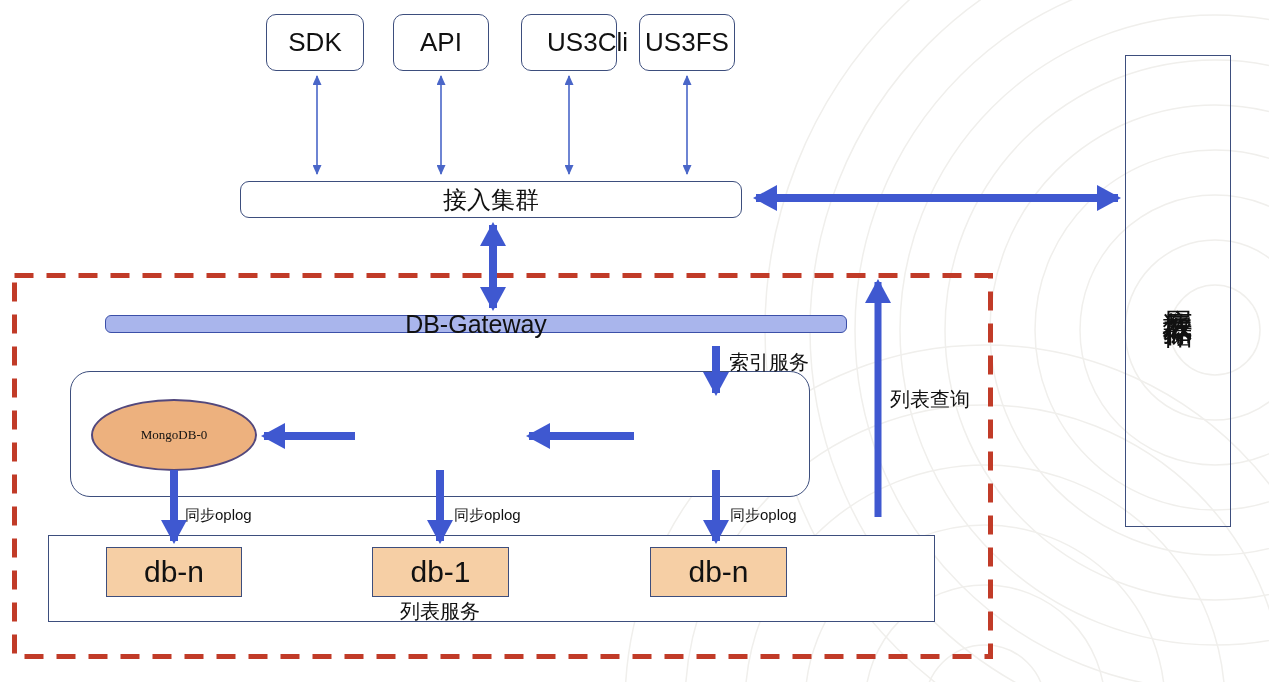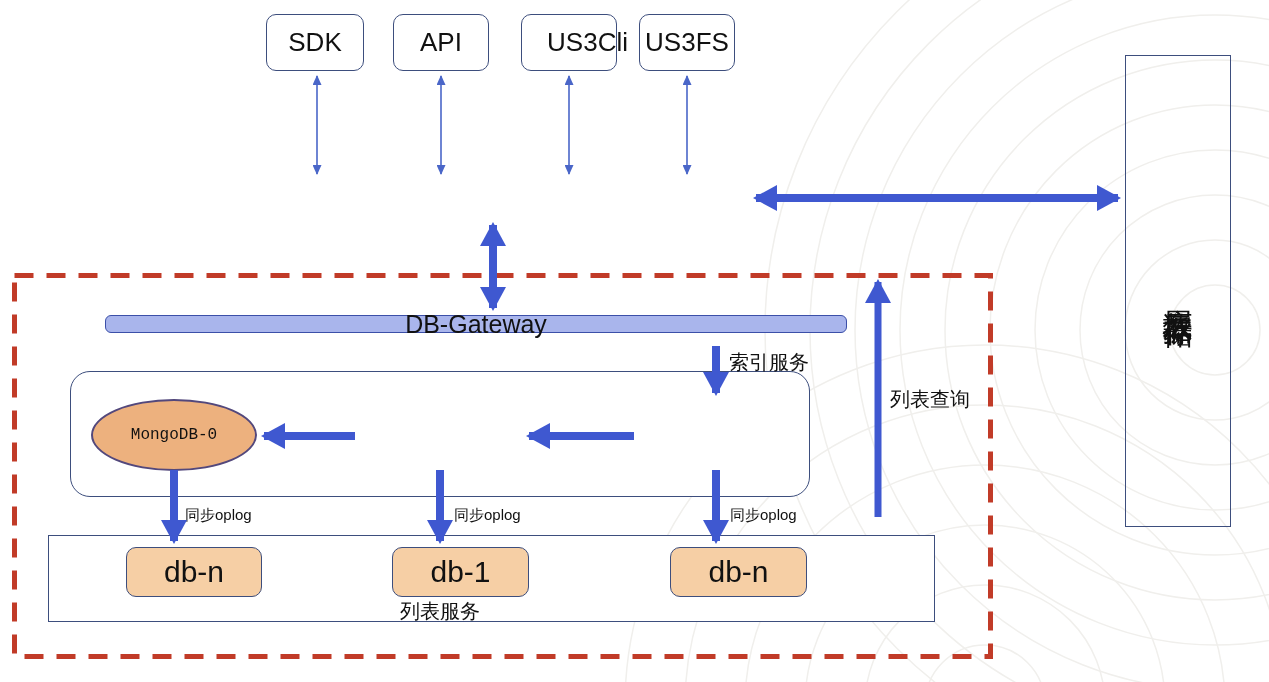--- a/index.html
+++ b/index.html
@@ -33,25 +33,25 @@
   }
   .mongo-container{
     left:70px;top:371px;width:740px;height:126px;border:1.5px solid #3d4e7d;
     border-radius:20px;z-index:1;
   }
   .list-container{
     left:48px;top:535px;width:887px;height:87px;border:1.5px solid #3d4e7d;z-index:1;
   }
   .ellipse{
     top:399px;width:166px;height:72px;background:#edb17e;border:2px solid #53487c;
-    border-radius:50%;font-family:Liberation Mono, monospace;font-size:16px;z-index:3;
+    border-radius:50%;font-family:Liberation Serif, serif;font-size:13px;z-index:3;
   }
   .db-box{
     top:547px;height:50px;background:#f6cfa5;border:1.5px solid #3d4e7d;
-    border-radius:10px;font-size:30px;z-index:3;margin-left:20px;
+    border-radius:0;font-size:30px;z-index:3;
   }
   .flow-label{position:absolute;font-size:20px;z-index:4;white-space:nowrap;}
   .oplog-label{position:absolute;top:506px;font-size:15px;z-index:4;white-space:nowrap;}
   .list-service-label{
     position:absolute;left:355px;top:598px;width:170px;text-align:center;
     font-size:20px;z-index:4;
   }
 </style>
 </head>
 <body>
@@ -85,20 +85,23 @@
   <div class="node client-box" style="left:266px;width:98px;">
     <span>SDK</span>
   </div>
   <div class="node client-box" style="left:521px;width:96px;padding-left:37px;">
     <span>US3Cli</span>
   </div>
   <div class="node client-box" style="left:639px;width:96px;">
     <span>US3FS</span>
   </div>
 
+  <div class="node access-cluster">
+    <span>接入集群</span>
+  </div>
 
   <div class="node storage-box">
     <span class="storage-text">底层数据存储</span>
   </div>
 
   <div class="node gateway">
     <span>DB-Gateway</span>
   </div>
 
   <div class="node mongo-container"></div>

